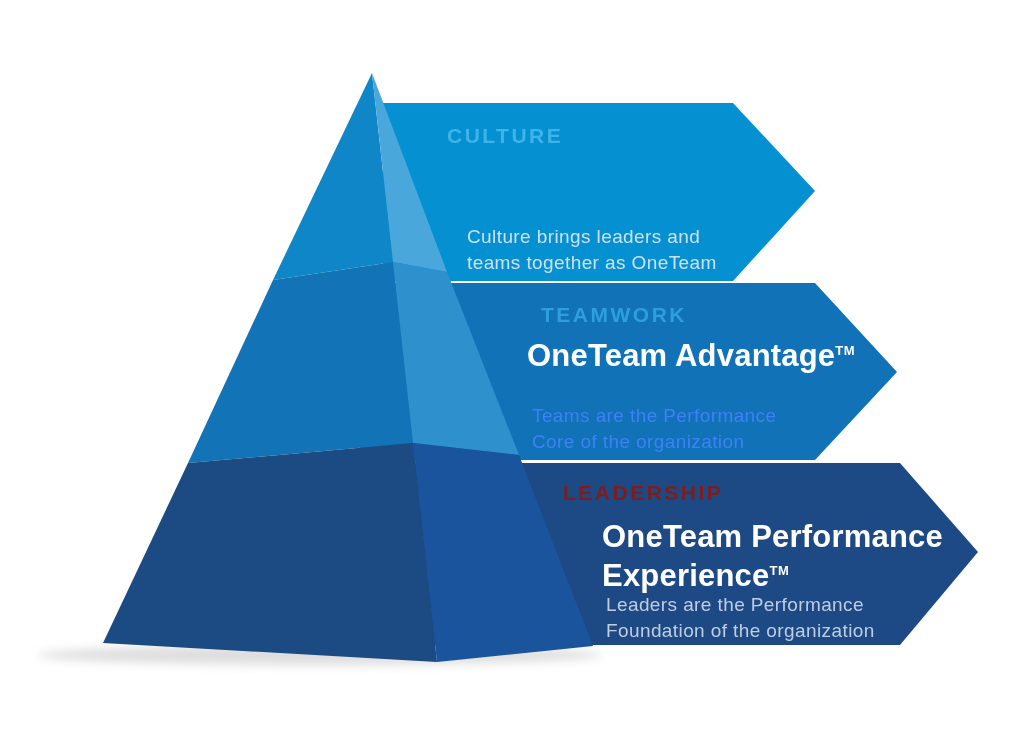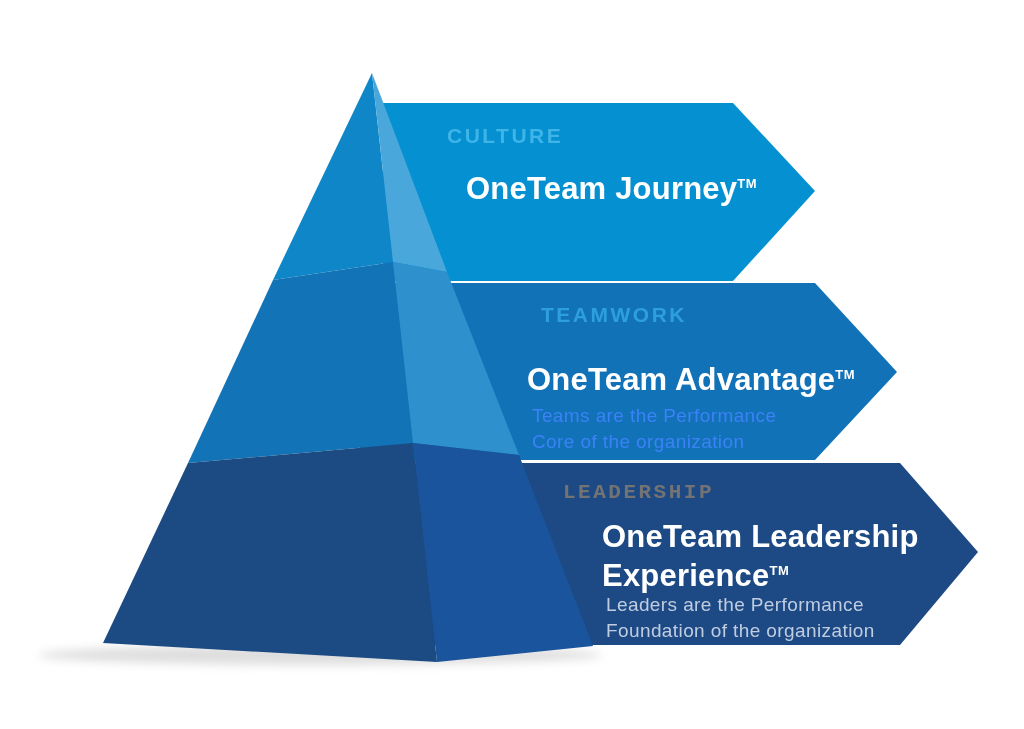--- a/index.html
+++ b/index.html
@@ -77,31 +77,30 @@
     <polygon points="372,73 393,262 447,272" fill="#4aa7db"></polygon>
 
     <polygon points="273,280 188,463 413,443 393,262" fill="#1273b7"></polygon>
     <polygon points="393,262 447,272 519,455 413,443" fill="#2e90cc"></polygon>
 
     <polygon points="188,463 103,643 437,662 413,443" fill="#1b4b82"></polygon>
     <polygon points="413,443 519,455 593,646 437,662" fill="#1a549c"></polygon>
   </svg>
 
   <div class="txt tier-label" style="left: 427px; top: 124px; color: rgb(62, 180, 232); margin-left: 20px;">CULTURE</div>
-  <div class="txt banner-title" style="left: 466px; top: 167px; color: rgb(255, 255, 255);">
-    <span>OneTeam Journey</span><sup class="tm">TM</sup>
-  </div>
+  <div class="txt banner-desc" style="left: 467px; top: 224px; color: rgb(205, 224, 239);">Culture brings leaders and
+teams together as OneTeam</div>
 
   <div class="txt tier-label" style="left: 497px; top: 303px; color: rgb(45, 159, 221); margin-left: 44px;">TEAMWORK</div>
-  <div class="txt banner-title" style="left: 527px; top: 358px; color: rgb(255, 255, 255);">
+  <div class="txt banner-title" style="left: 527px; top: 334px; color: rgb(255, 255, 255);">
     <span>OneTeam Advantage</span><sup class="tm">TM</sup>
   </div>
   <div class="txt banner-desc" style="left: 532px; top: 403px; color: #3b82f6;">Teams are the Performance
 Core of the organization</div>
 
-  <div class="txt tier-label" style="left: 563px; top: 481px; color: #737373; font-family: Liberation Mono, monospace;">LEADERSHIP</div>
+  <div class="txt tier-label" style="left: 563px; top: 481px; color: #7f1d1d;">LEADERSHIP</div>
   <div class="txt banner-title wrap-title" style="left: 602px; top: 520px; color: rgb(255, 255, 255);">
-    <span>OneTeam Leadership Experience</span><sup class="tm">TM</sup>
+    <span>OneTeam Performance Experience</span><sup class="tm">TM</sup>
   </div>
   <div class="txt banner-desc" style="left: 606px; top: 592px; color: rgb(192, 205, 225);">Leaders are the Performance
 Foundation of the organization</div>
 
 </div>
 
 </body></html>

